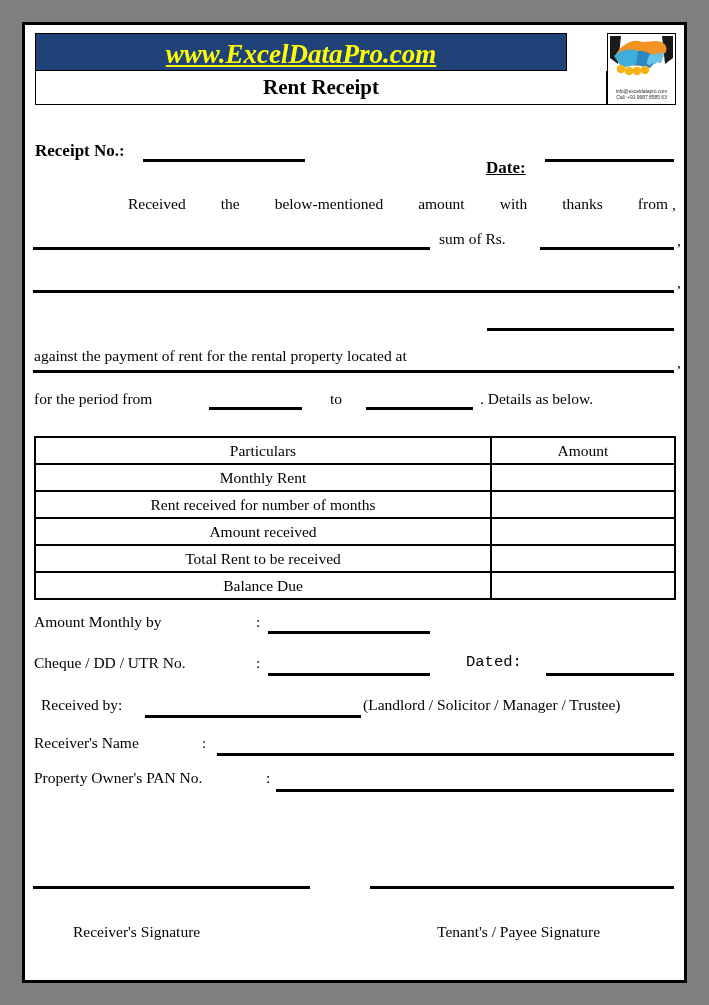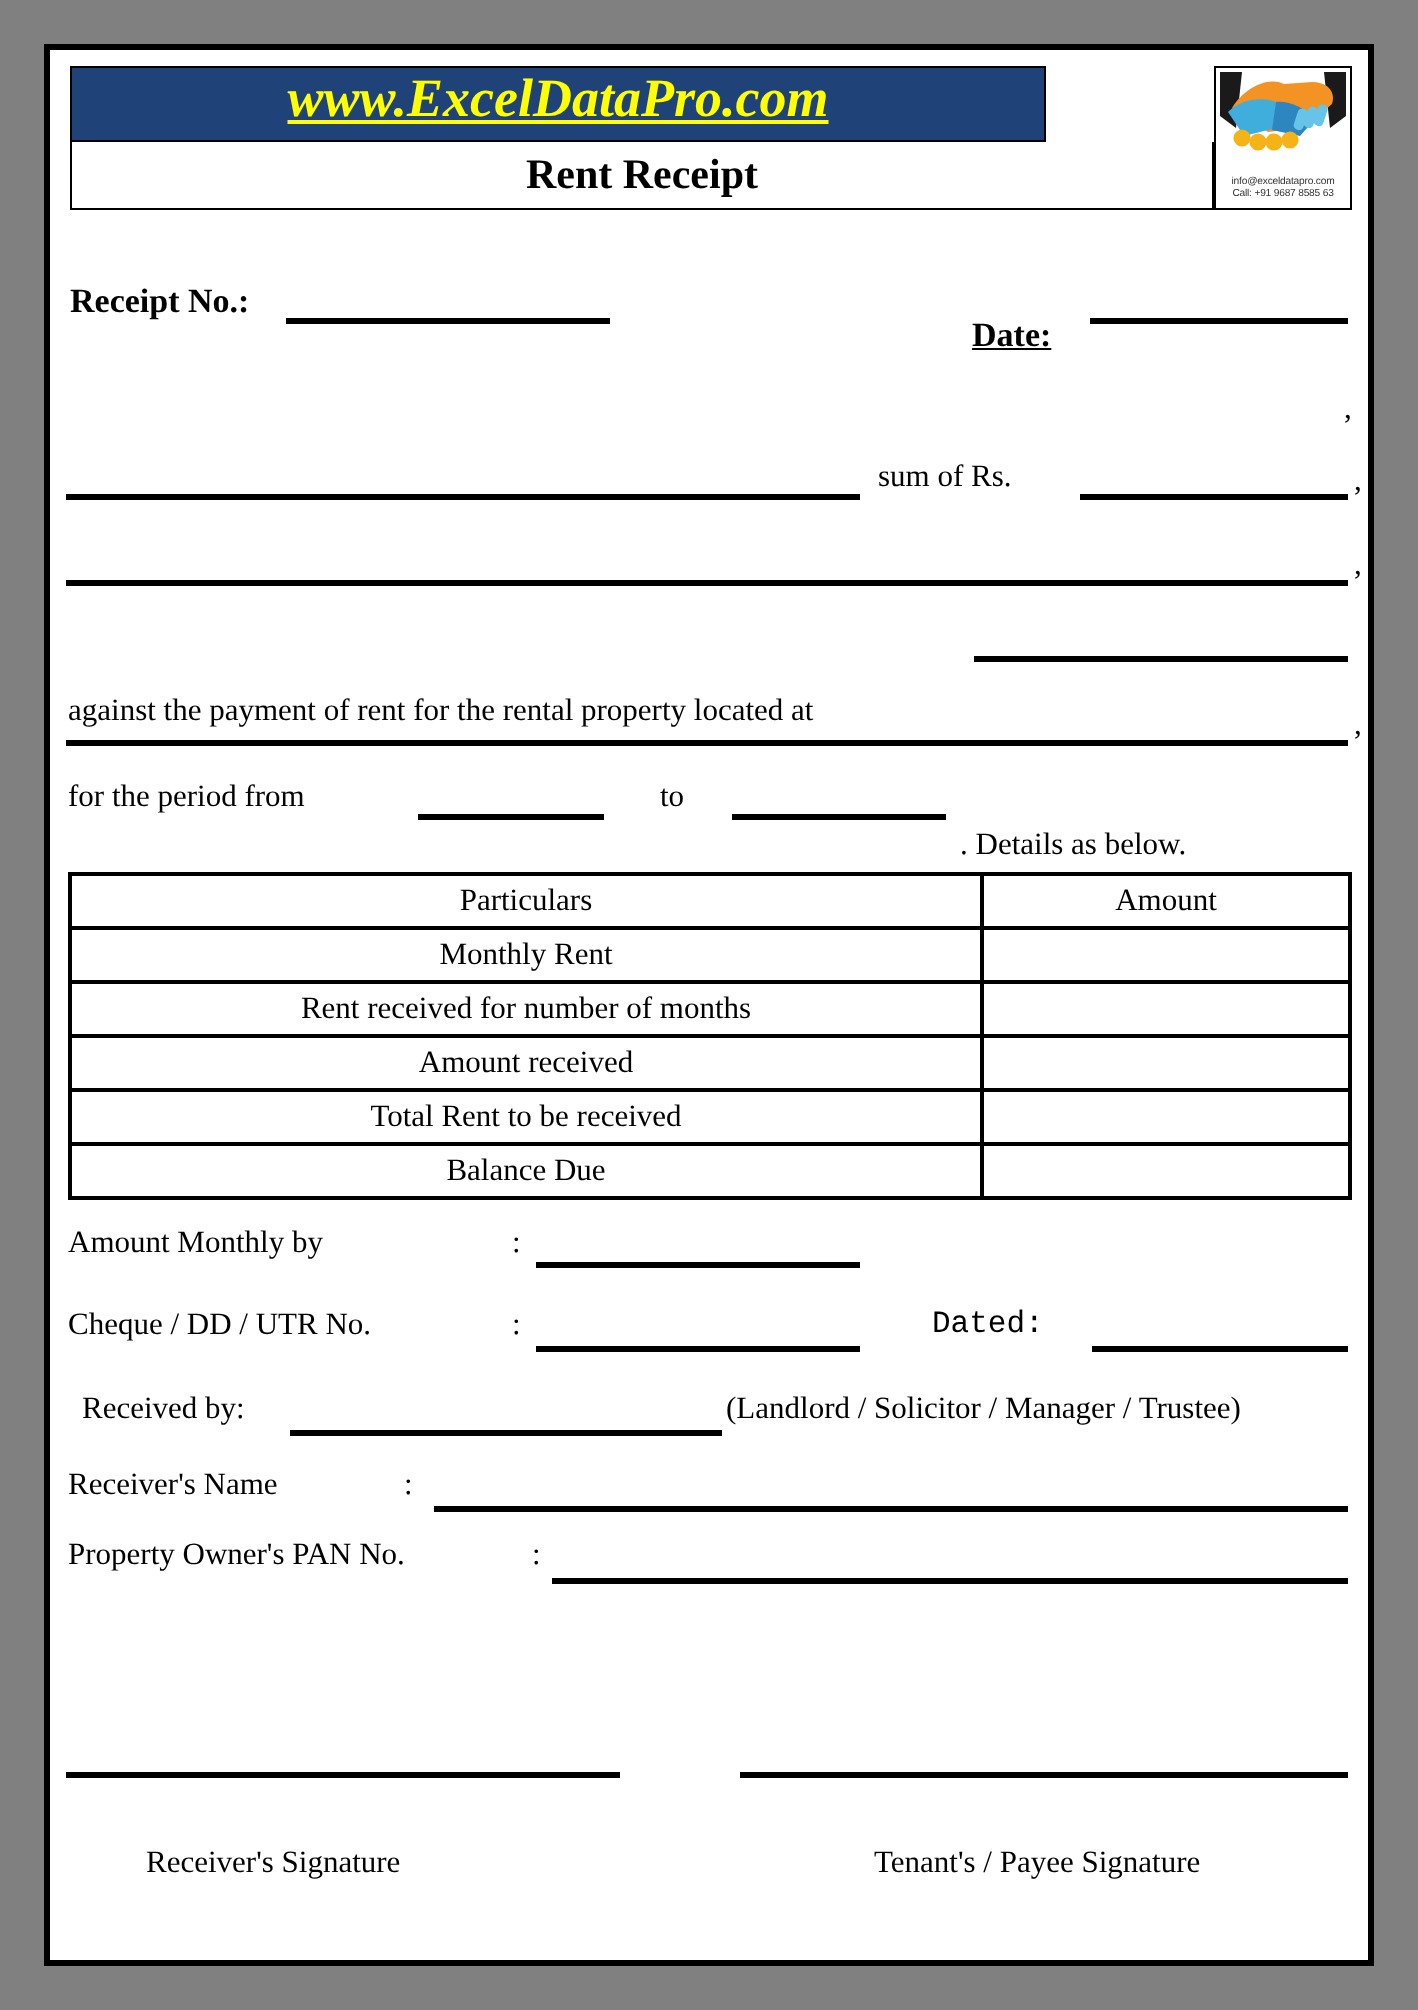--- a/index.html
+++ b/index.html
@@ -26,24 +26,24 @@
 
   
   .header-block {
     position: absolute;
     left: 10px; top: 8px;
     width: 641px; height: 72px;
   }
   .header-banner {
     position: absolute;
     left: 0; top: 0;
-    width: 488px; height: 38px;
+    width: 532px; height: 38px;
     background: #1F4379;
     border: 1px solid #000000;
-    display: flex; align-items: flex-start; justify-content: center;
+    display: flex; align-items: flex-end; justify-content: center;
   }
   .header-banner .site-url {
     color: #FFFF00;
     font-size: 27px;
     font-weight: bold;
     font-style: italic;
     text-decoration: underline;
     letter-spacing: 0px;
     white-space: nowrap;
     font-family: "Liberation Serif", "DejaVu Serif", serif;
@@ -185,20 +185,29 @@
   </div>
 
   <div class="txt bold" style="left:10px; top:117px;">Receipt No.:</div>
   <div class="txt" style="left:120px; top:117px;"></div>
   <div class="rule" style="left:118px; top:134px; width:162px;"></div>
 
   <div class="txt bold" style="left:461px; top:134px;text-decoration:underline;">Date:</div>
   <div class="txt" style="left:522px; top:117px;"></div>
   <div class="rule" style="left:520px; top:134px; width:129px;"></div>
 
+  <div class="just-line" style="left:103px; top:170px; width:540px;">
+    <span>Received</span>
+    <span>the</span>
+    <span>below-mentioned</span>
+    <span>amount</span>
+    <span>with</span>
+    <span>thanks</span>
+    <span>from</span>
+  </div>
   <div class="txt" style="left:647px; top:172px;">,</div>
 
   <div class="txt" style="left:12px; top:198px;"></div>
   <div class="rule" style="left:8px; top:222px; width:397px;"></div>
 
   <div class="txt" style="left:414px; top:206px;">sum of Rs.</div>
   <div class="txt" style="left:520px; top:206px;"></div>
   <div class="rule" style="left:515px; top:222px; width:134px;"></div>
   <div class="txt" style="left:652px; top:208px;">,</div>
 
@@ -215,21 +224,21 @@
   <div class="txt" style="left:652px; top:330px;">,</div>
 
   <div class="txt" style="left:9px; top:366px;">for the period from</div>
   <div class="txt" style="left:188px; top:366px;"></div>
   <div class="rule" style="left:184px; top:382px; width:93px;"></div>
 
   <div class="txt" style="left:305px; top:366px;">to</div>
   <div class="txt" style="left:345px; top:366px;"></div>
   <div class="rule" style="left:341px; top:382px; width:107px;"></div>
 
-  <div class="txt" style="left:455px; top:366px;margin-top:24px;">. Details as below.</div>
+  <div class="txt" style="left:455px; top:366px;">. Details as below.</div>
 
   <table class="particulars-table">
     <colgroup>
           <col class="c1">
           <col class="c2">
         </colgroup>
     <tbody>
       <tr>
         <td>Particulars</td>
         <td>Amount</td>

